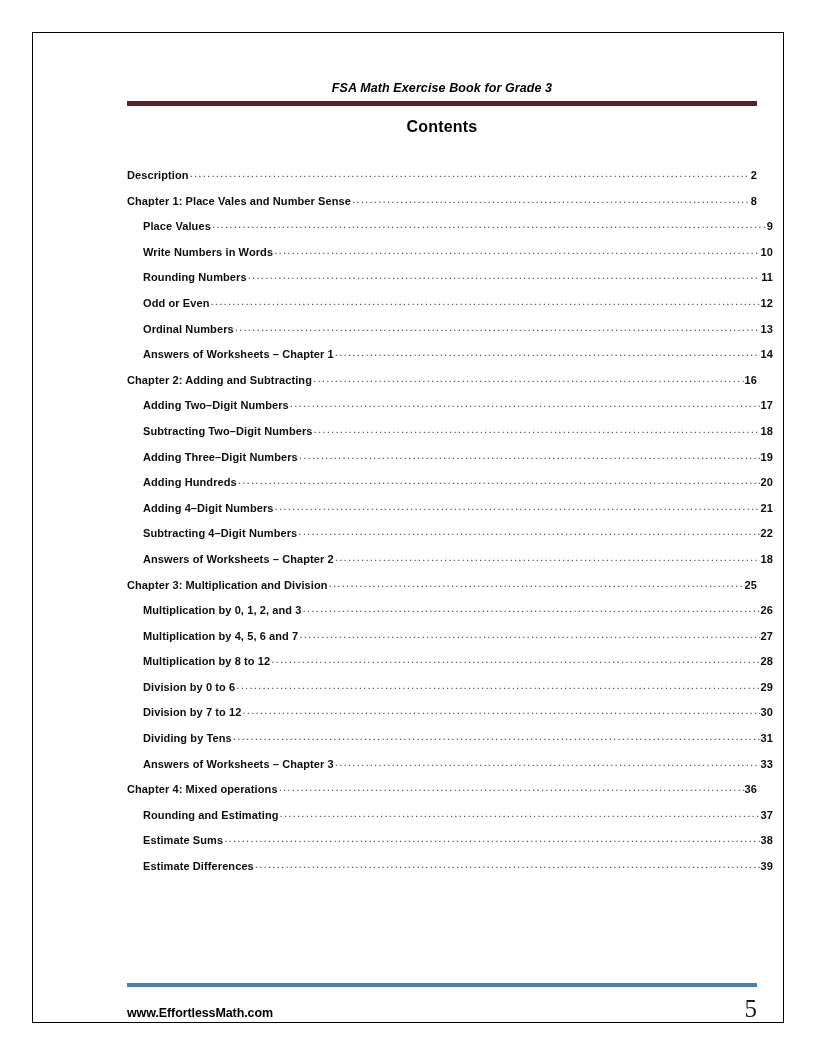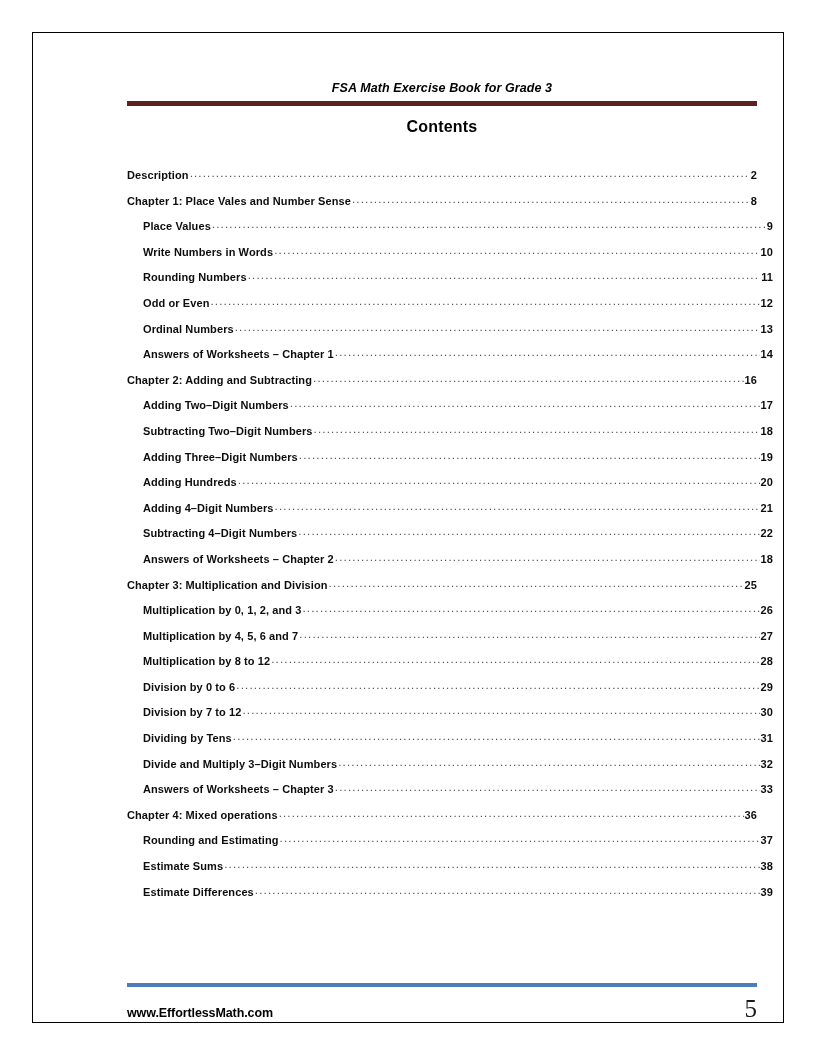--- a/index.html
+++ b/index.html
@@ -265,25 +265,20 @@
           <span class="toc-title">Division by 7 to 12</span>
           <span class="toc-leader"></span>
           <span class="toc-page">30</span>
         </div>
         <div class="toc-entry level-sub">
           <span class="toc-title">Dividing by Tens</span>
           <span class="toc-leader"></span>
           <span class="toc-page">31</span>
         </div>
         <div class="toc-entry level-sub">
-          <span class="toc-title">Divide and Multiply 3–Digit Numbers</span>
-          <span class="toc-leader"></span>
-          <span class="toc-page">32</span>
-        </div>
-        <div class="toc-entry level-sub">
           <span class="toc-title">Answers of Worksheets – Chapter 3</span>
           <span class="toc-leader"></span>
           <span class="toc-page">33</span>
         </div>
         <div class="toc-entry level-chapter">
           <span class="toc-title">Chapter 4: Mixed operations</span>
           <span class="toc-leader"></span>
           <span class="toc-page">36</span>
         </div>
         <div class="toc-entry level-sub">

